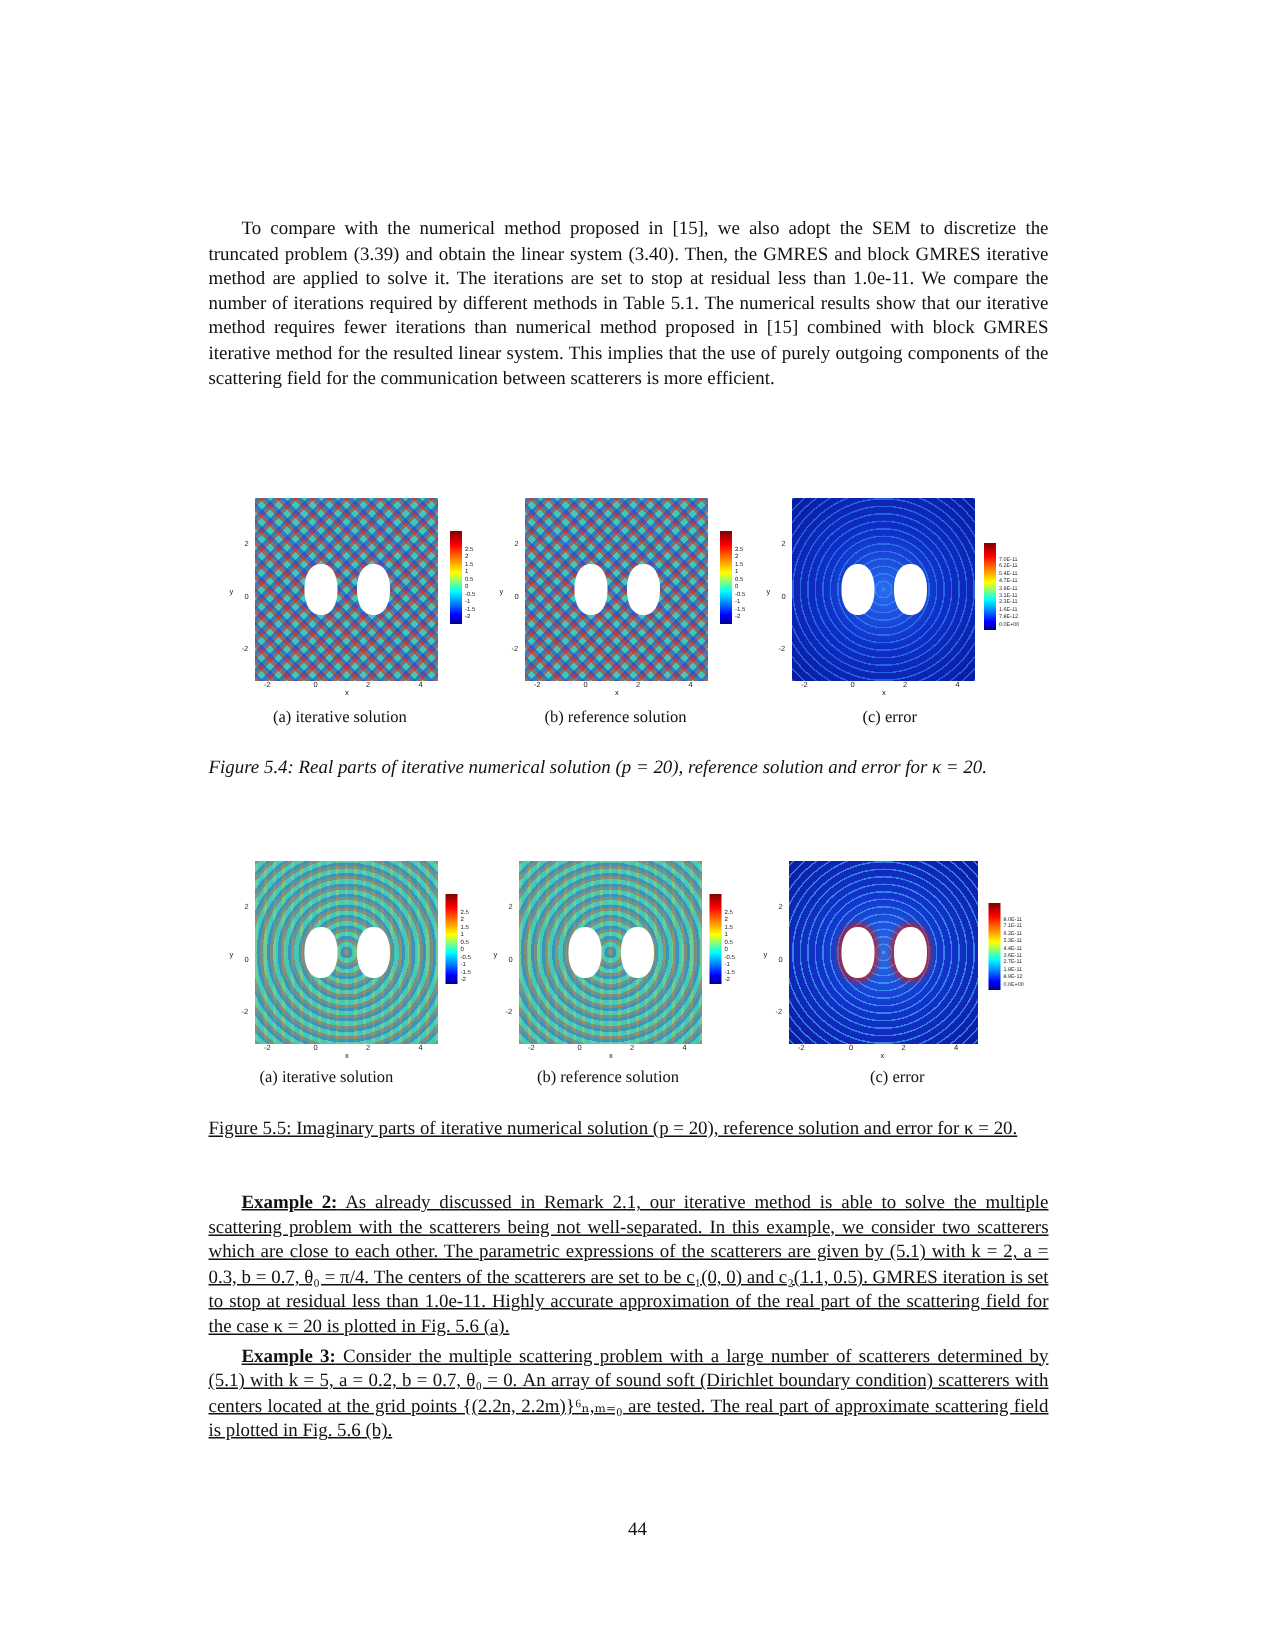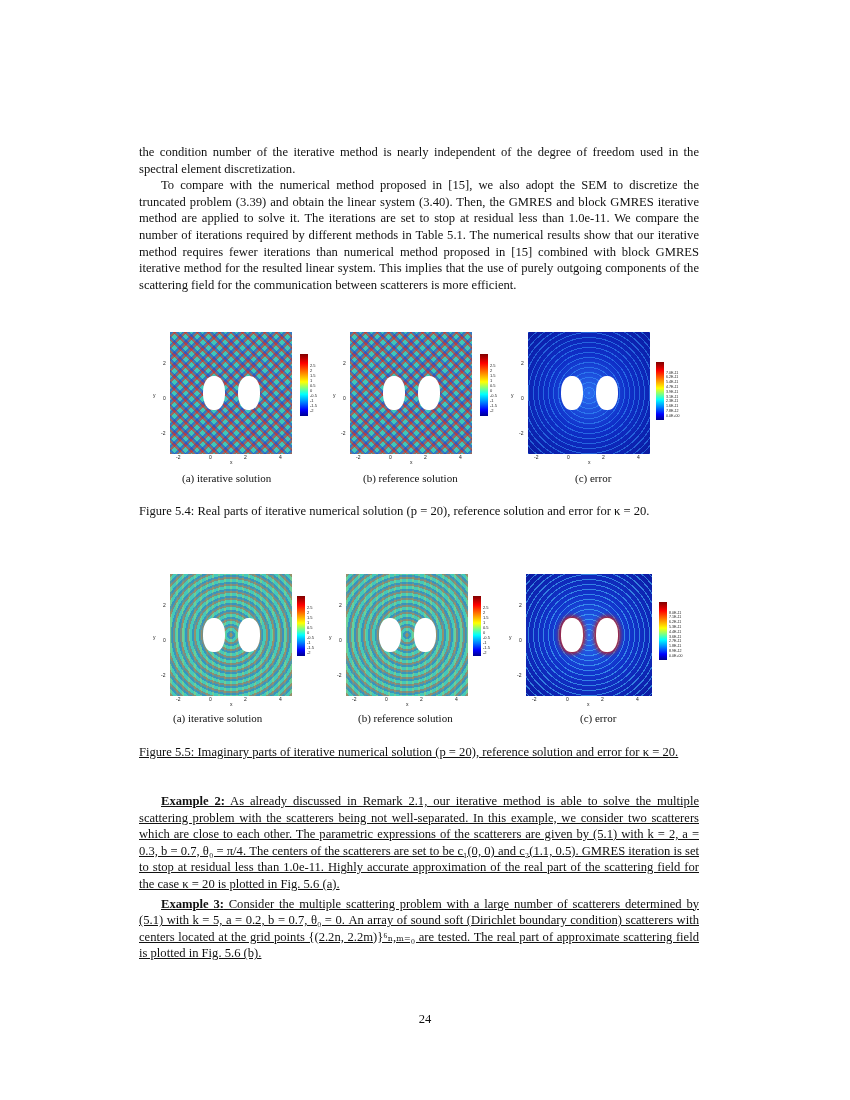--- a/index.html
+++ b/index.html
@@ -43,21 +43,20 @@
       radial-gradient(ellipse at 50% 50%, #2b6ef2 0%, #1235cc 45%, #0b1aa2 100%);
   }
   .jet {
     background: linear-gradient(to bottom, #7f0000 0%, #ff0000 15%, #ff8000 30%, #ffff00 45%, #80ff80 55%, #00ffff 65%, #0080ff 78%, #0000ff 90%, #00008f 100%);
   }
 </style>
 </head>
 <body>
 
 <div class="page">
-  <p class="para">the condition number of the iterative method is nearly independent of the degree of freedom used in the spectral element discretization.</p>
   <p class="para indent">To compare with the numerical method proposed in [15], we also adopt the SEM to discretize the truncated problem (3.39) and obtain the linear system (3.40). Then, the GMRES and block GMRES iterative method are applied to solve it. The iterations are set to stop at residual less than 1.0e-11. We compare the number of iterations required by different methods in Table 5.1. The numerical results show that our iterative method requires fewer iterations than numerical method proposed in [15] combined with block GMRES iterative method for the resulted linear system. This implies that the use of purely outgoing components of the scattering field for the communication between scatterers is more efficient.</p>
 </div>
 
 <div class="fig-row" style="top:330px;">
 
   <div class="panel" style="left:0;top:0;width:170px;height:140px;">
     <div class="plot wave-real" style="left:20px;top:2px;width:122px;height:122px;">
       <div class="hole" style="left:33px;top:44px;width:22px;height:34px;"></div>
       <div class="hole" style="left:68px;top:44px;width:22px;height:34px;"></div>
     </div>
@@ -113,21 +112,21 @@
     <span class="axlab" style="left:3px;top:62px;">y</span>
     <span class="xtick" style="left:26px;top:124px;">-2</span>
     <span class="xtick" style="left:59px;top:124px;">0</span>
     <span class="xtick" style="left:94px;top:124px;">2</span>
     <span class="xtick" style="left:129px;top:124px;">4</span>
     <span class="axlab" style="left:80px;top:129px;">x</span>
   </div>
   <div class="sub-cap" style="left:425px;top:142px;">(c) error</div>
 </div>
 
-<div class="fig-cap" style="top:503px;">Figure 5.4: Real parts of iterative numerical solution (p = 20), reference solution and error for κ = 20.</div>
+<div class="fig-cap" style="top:503px;font-style:italic;">Figure 5.4: Real parts of iterative numerical solution (p = 20), reference solution and error for κ = 20.</div>
 
 <div class="fig-row" style="top:572px;">
 
   <div class="panel" style="left:0;top:0;width:170px;height:140px;">
     <div class="plot wave-imag" style="left:20px;top:2px;width:122px;height:122px;">
       <div class="hole" style="left:33px;top:44px;width:22px;height:34px;"></div>
       <div class="hole" style="left:68px;top:44px;width:22px;height:34px;"></div>
     </div>
     <div class="cbar jet" style="left:147px;top:24px;height:60px;"></div>
     <div class="cbar-labels" style="left:157px;top:23px;">
@@ -188,13 +187,13 @@
   <div class="sub-cap" style="left:430px;top:140px;">(c) error</div>
 </div>
 
 <div class="fig-cap" style="top:744px;text-decoration:underline;">Figure 5.5: Imaginary parts of iterative numerical solution (p = 20), reference solution and error for κ = 20.</div>
 
 <div class="page" style="top:793px;text-decoration:underline;">
   <p class="para indent"><span class="bold">Example 2:</span><span> As already discussed in Remark 2.1, our iterative method is able to solve the multiple scattering problem with the scatterers being not well-separated. In this example, we consider two scatterers which are close to each other. The parametric expressions of the scatterers are given by (5.1) with k = 2, a = 0.3, b = 0.7, θ₀ = π/4. The centers of the scatterers are set to be c₁(0, 0) and c₂(1.1, 0.5). GMRES iteration is set to stop at residual less than 1.0e-11. Highly accurate approximation of the real part of the scattering field for the case κ = 20 is plotted in Fig. 5.6 (a).</span></p>
   <p class="para indent" style="margin-top:3px;"><span class="bold">Example 3:</span><span> Consider the multiple scattering problem with a large number of scatterers determined by (5.1) with k = 5, a = 0.2, b = 0.7, θ₀ = 0. An array of sound soft (Dirichlet boundary condition) scatterers with centers located at the grid points {(2.2n, 2.2m)}⁶ₙ,ₘ₌₀ are tested. The real part of approximate scattering field is plotted in Fig. 5.6 (b).</span></p>
 </div>
 
-<div class="page-num">24</div>
+<div class="page-num">44</div>
 
 </body></html>

